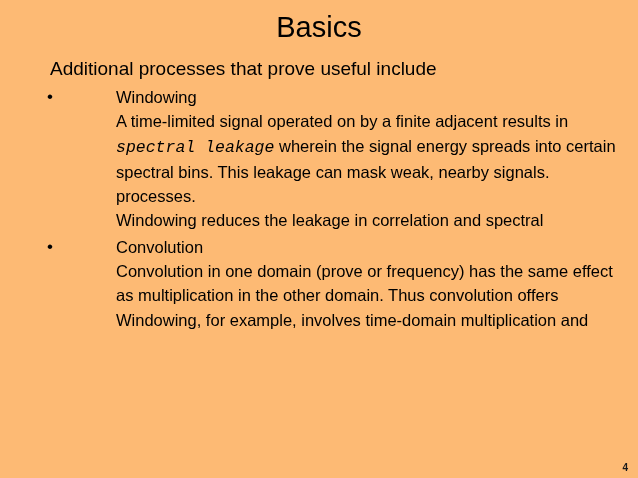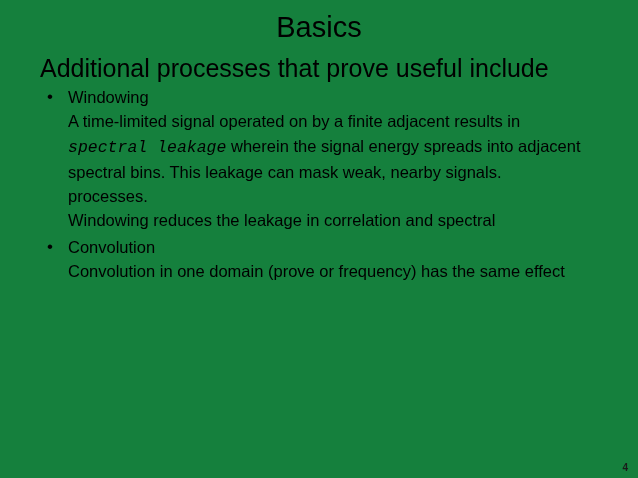--- a/index.html
+++ b/index.html
@@ -11,21 +11,21 @@
     height: 478px;
     background: #ffffff;
     font-family: "Liberation Sans", sans-serif;
     color: #000000;
     overflow: hidden;
   }
   .slide {
     position: relative;
     width: 638px;
     height: 478px;
-    background: #15803d;
+    background: #fdba74;
     box-sizing: border-box;
   }
   .slide-title {
     position: absolute;
     top: 10px;
     left: 0;
     width: 638px;
     text-align: center;
     font-size: 29px;
     line-height: 34px;
@@ -33,24 +33,24 @@
     color: #000000;
     letter-spacing: 0px;
   }
   .body-area {
     position: absolute;
     top: 56px;
     left: 40px;
     width: 580px;
   }
   .lead-line {
-    font-size: 25px;
+    font-size: 19px;
     line-height: 25px;
     color: #000000;
-    margin: 0 0 4px 0;
+    margin: 0 0 4px 10px;
     white-space: nowrap;
   }
   .bullet-list {
     margin: 0;
     padding: 0;
     list-style: none;
   }
   .bullet-item {
     position: relative;
     padding-left: 28px;
@@ -64,20 +64,21 @@
     line-height: 24px;
     color: #000000;
   }
   .bullet-lines {
     font-size: 16.5px;
     line-height: 24.3px;
     color: #000000;
   }
   .bline {
     white-space: nowrap;
+    margin-left: 48px;
   }
   .it {
     font-style: italic;
     font-family: Liberation Mono, monospace;
   }
   .page-number {
     position: absolute;
     right: 10px;
     bottom: 4px;
     font-size: 10px;
@@ -97,32 +98,34 @@
 
     <div class="lead-line">Additional processes that prove useful include</div>
 
     <ul class="bullet-list">
 
       <li class="bullet-item">
         <span class="bullet-marker">•</span>
         <div class="bullet-lines">
           <div class="bline">Windowing</div>
           <div class="bline">A time-limited signal operated on by a finite adjacent results in</div>
-          <div class="bline"><span class="it">spectral leakage</span><span> wherein the signal energy spreads into adjacent</span></div>
+          <div class="bline"><span class="it">spectral leakage</span><span> wherein the signal energy spreads into certain</span></div>
           <div class="bline">spectral bins.  This leakage can mask weak, nearby signals.</div>
           <div class="bline">processes.</div>
           <div class="bline">Windowing reduces the leakage in correlation and spectral</div>
         </div>
       </li>
 
       <li class="bullet-item">
         <span class="bullet-marker">•</span>
         <div class="bullet-lines">
           <div class="bline">Convolution</div>
           <div class="bline">Convolution in one domain (prove or frequency) has the same effect</div>
+          <div class="bline">as multiplication in the other domain.  Thus convolution offers</div>
+          <div class="bline">Windowing, for example, involves time-domain multiplication and</div>
         </div>
       </li>
 
     </ul>
   </div>
 
   <div class="page-number">4</div>
 
 </div>
 

